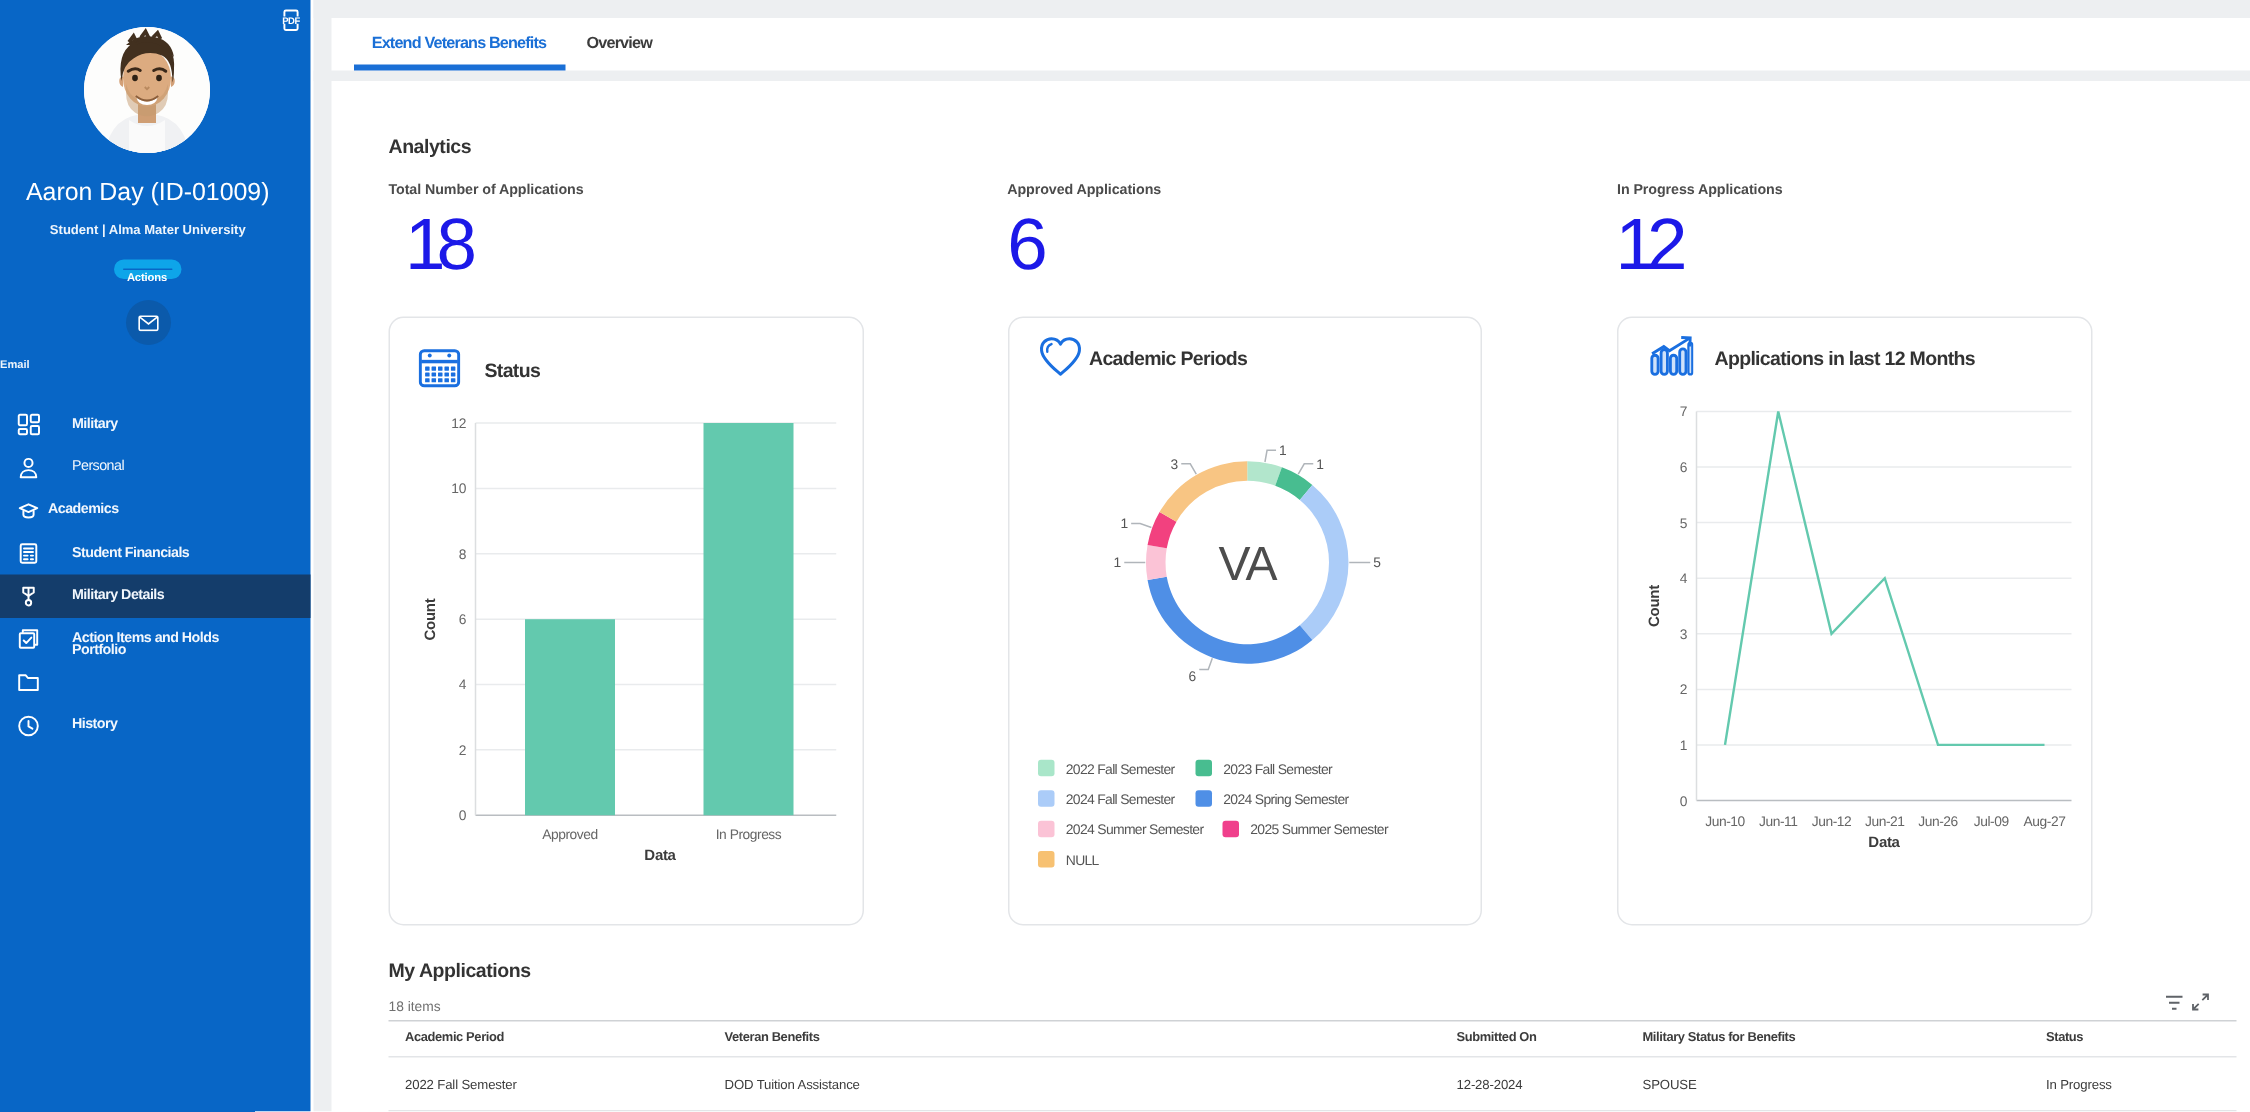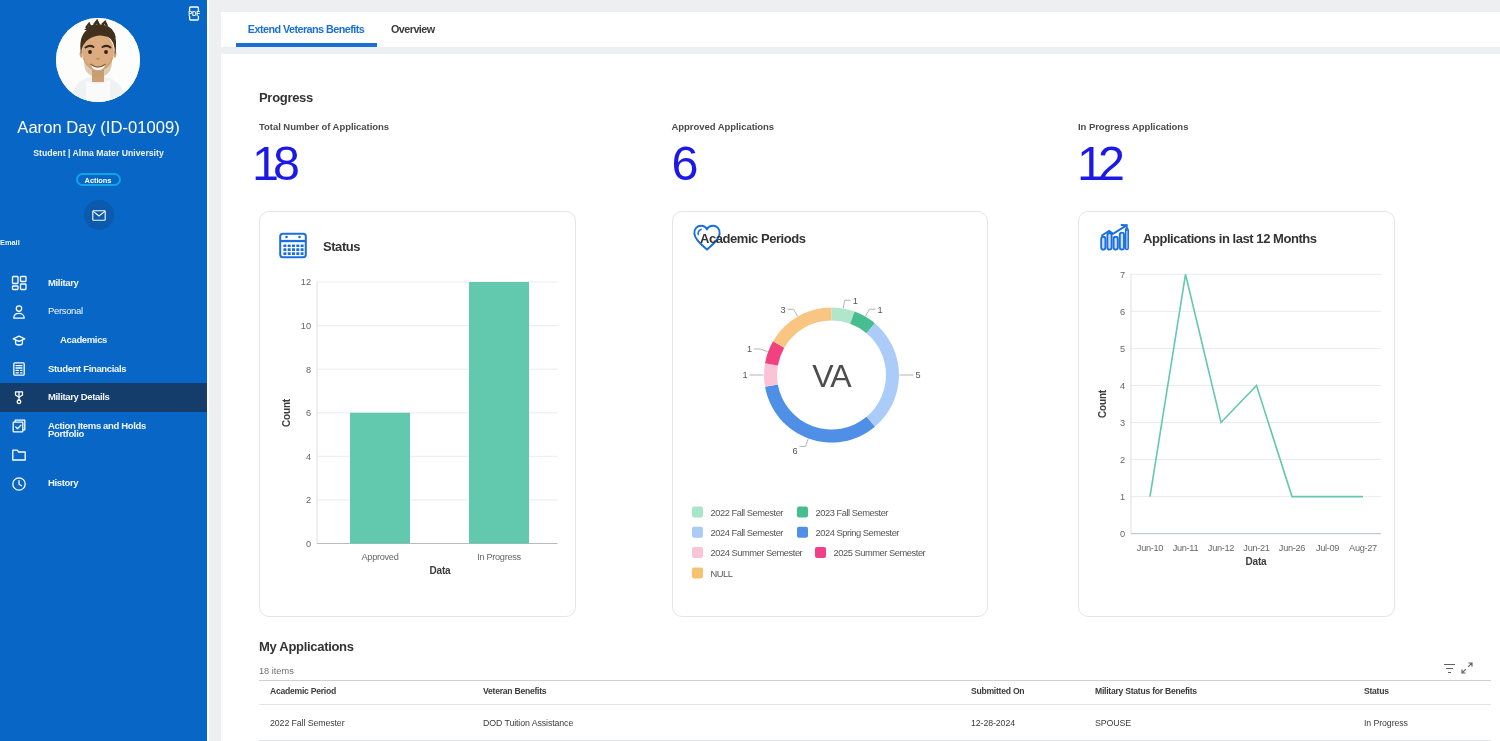--- a/index.html
+++ b/index.html
@@ -6,25 +6,25 @@
 </style></head><body>
 
 <div style="position:absolute;left:209px;top:0;width:1291px;height:11.5px;background:#edeff1"></div>
 <div style="position:absolute;left:209px;top:0;width:12.4px;height:741px;background:#edeff1"></div>
 <div style="position:absolute;left:209px;top:47.3px;width:1291px;height:7px;background:#edeff1"></div>
 
 <div style="position:absolute;left:235.5px;top:11.5px;width:141px;height:41px;text-align:center;line-height:35.8px;font-size:10.8px;font-weight:bold;letter-spacing:-0.55px;color:#1a6fd6">Extend Veterans Benefits</div>
 <div style="position:absolute;left:235.5px;top:43px;width:141px;height:3.8px;background:#1a6fd6"></div>
 <div style="position:absolute;left:391px;top:11.5px;height:35.8px;line-height:35.8px;font-size:10.8px;font-weight:bold;letter-spacing:-0.55px;color:#3c3c3c">Overview</div>
 
-<div style="position:absolute;left:259px;top:89.5px;font-size:13px;font-weight:bold;letter-spacing:-0.3px;color:#333">Progress</div>
+<div style="position:absolute;left:259px;top:89.5px;font-size:13px;font-weight:bold;letter-spacing:-0.3px;color:#333">Analytics</div>
 <div style="position:absolute;left:259px;top:120.5px;font-size:9.5px;font-weight:bold;letter-spacing:-0.05px;color:#4b4b4b">Total Number of Applications</div>
 <div style="position:absolute;left:671.5px;top:120.5px;font-size:9.5px;font-weight:bold;letter-spacing:-0.05px;color:#4b4b4b">Approved Applications</div>
 <div style="position:absolute;left:1078px;top:120.5px;font-size:9.5px;font-weight:bold;letter-spacing:-0.05px;color:#4b4b4b">In Progress Applications</div>
-<div class="bignum" style="left:252px">18</div>
+<div class="bignum" style="left:270px">18</div>
 <div class="bignum" style="left:671.5px">6</div>
 <div class="bignum" style="left:1077px">12</div>
 <style>.bignum { position:absolute; top:139.4px; font-size:48.5px; line-height:48.5px; letter-spacing:-6px; color:#1c19e8; }</style>
 
 <div style="position:absolute;left:259px;top:211px;width:317px;height:406px;border:1px solid #e3e5e8;border-radius:10px;background:#fff"></div>
 <svg style="position:absolute;left:279px;top:232px" width="28" height="27" viewBox="0 0 28 27">
 <rect x="1.2" y="1.8" width="25.6" height="23.4" rx="2.6" fill="none" stroke="#1a6fe0" stroke-width="2"></rect>
 <rect x="1.8" y="7.9" width="24.4" height="2.3" fill="#1a6fe0"></rect>
 <circle cx="7.5" cy="5" r="1.3" fill="#1a6fe0"></circle>
     <circle cx="20.5" cy="5" r="1.3" fill="#1a6fe0"></circle>
@@ -68,21 +68,21 @@
 <text x="121" y="348.5" text-anchor="middle" font-size="9.2" letter-spacing="-0.3" fill="#666">Approved</text>
 <text x="240" y="348.5" text-anchor="middle" font-size="9.2" letter-spacing="-0.3" fill="#666">In Progress</text>
 <text x="181" y="362.5" text-anchor="middle" font-size="10" font-weight="bold" letter-spacing="-0.2" fill="#3c3c3c">Data</text>
 <text x="31" y="202" text-anchor="middle" font-size="10" font-weight="bold" letter-spacing="-0.2" fill="#3c3c3c" transform="rotate(-90 31 202)">Count</text>
 </svg>
 <div style="position:absolute;left:672px;top:211px;width:316px;height:406px;border:1px solid #e3e5e8;border-radius:10px;background:#fff"></div>
 <svg style="position:absolute;left:691px;top:223px" width="32" height="30" viewBox="0 0 32 30" fill="none">
 <path d="M16 26.5 C14 24.5 4.2 17.5 3.4 10.8 C2.8 5.8 6.4 2.8 10 2.8 C12.6 2.8 14.9 4.2 16 6.4 C17.1 4.2 19.4 2.8 22 2.8 C25.6 2.8 29.2 5.8 28.6 10.8 C27.8 17.5 18 24.5 16 26.5 Z" stroke="#1a6fe0" stroke-width="2" stroke-linejoin="round"></path>
 <path d="M7.2 11.5 Q6.6 7.6 10 6.4" stroke="#1a6fe0" stroke-width="1.6" stroke-linecap="round"></path>
   </svg>
-<div class="ct" style="left:700px;top:231px">Academic Periods</div>
+<div class="ct" style="left:726px;top:231px">Academic Periods</div>
 <svg style="position:absolute;left:672px;top:211px" width="316" height="406" font-family="Liberation Sans, sans-serif">
 <path d="M159.50 96.50 A67.5 67.5 0 0 1 182.59 100.57 L178.14 112.79 A54.5 54.5 0 0 0 159.50 109.50 Z" fill="#b2e6cc"></path>
     <path d="M182.59 100.57 A67.5 67.5 0 0 1 202.89 112.29 L194.53 122.25 A54.5 54.5 0 0 0 178.14 112.79 Z" fill="#48bd90"></path>
     <path d="M202.89 112.29 A67.5 67.5 0 0 1 202.89 215.71 L194.53 205.75 A54.5 54.5 0 0 0 194.53 122.25 Z" fill="#abccf8"></path>
     <path d="M202.89 215.71 A67.5 67.5 0 0 1 93.03 175.72 L105.83 173.46 A54.5 54.5 0 0 0 194.53 205.75 Z" fill="#4f8fe6"></path>
     <path d="M93.03 175.72 A67.5 67.5 0 0 1 93.03 152.28 L105.83 154.54 A54.5 54.5 0 0 0 105.83 173.46 Z" fill="#fbc3d6"></path>
     <path d="M93.03 152.28 A67.5 67.5 0 0 1 101.04 130.25 L112.30 136.75 A54.5 54.5 0 0 0 105.83 154.54 Z" fill="#f2417f"></path>
     <path d="M101.04 130.25 A67.5 67.5 0 0 1 159.50 96.50 L159.50 109.50 A54.5 54.5 0 0 0 112.30 136.75 Z" fill="#f8c583"></path>
     <polyline points="171.3,97.0 172.7,89.2 178.7,89.2" fill="none" stroke="#b0b5ba" stroke-width="1"></polyline>
     <text x="180.7" y="92.5" text-anchor="start" font-size="9.2" fill="#555">1</text>
@@ -199,21 +199,21 @@
 <path d="M29.5 29.5 q4.5 -3 8 -0.5" stroke="#3a2819" stroke-width="2" fill="none" stroke-linecap="round"></path>
 <path d="M46.5 29 q4.5 -2.5 8 0.5" stroke="#3a2819" stroke-width="2" fill="none" stroke-linecap="round"></path>
 <ellipse cx="34" cy="34" rx="1.9" ry="2.1" fill="#2e2115"></ellipse>
 <ellipse cx="50" cy="34" rx="1.9" ry="2.1" fill="#2e2115"></ellipse>
 <path d="M40.5 40 L42 41.5 L43.5 40" stroke="#b9895e" stroke-width="1.2" fill="none"></path>
 <path d="M35 47 Q42 52.5 49 47 Q48 52 42 52 Q36 52 35 47 Z" fill="#fff"></path>
 <path d="M34.5 46 Q42 52 49.5 46" stroke="#8c5f3c" stroke-width="1.2" fill="none"></path>
 </svg></div>
 <div style="position:absolute;left:-5px;top:119.5px;width:207px;text-align:center;font-size:16.6px;line-height:16.6px;color:#fff">Aaron Day (ID-01009)</div>
 <div style="position:absolute;left:-5px;top:148.5px;width:207px;text-align:center;font-size:8.7px;line-height:8.7px;font-weight:bold;color:#eef5fc">Student | Alma Mater University</div>
-<div style="position:absolute;left:75.5px;top:172.5px;width:45px;height:13px;border:2px solid #0ea5e9;border-radius:7px;text-align:center;line-height:11.5px;font-size:7.5px;font-weight:bold;letter-spacing:-0.1px;color:#fff">Actions</div>
+<div style="position:absolute;left:75.5px;top:172.5px;width:45px;height:13px;border:6px solid #0ea5e9;border-radius:7px;text-align:center;line-height:11.5px;font-size:7.5px;font-weight:bold;letter-spacing:-0.1px;color:#fff">Actions</div>
 <div style="position:absolute;left:84px;top:200px;width:30px;height:30px;border-radius:50%;background:#0b5aab"></div>
 <svg style="position:absolute;left:92px;top:210px" width="14" height="11" viewBox="0 0 14 11" fill="none" stroke="#fff" stroke-width="1.1">
 <rect x="0.8" y="0.8" width="12.4" height="9.4" rx="0.8"></rect>
     <path d="M1.2 1.4 L7 6 L12.8 1.4"></path>
   </svg>
 <div style="position:absolute;left:0;top:238px;width:207px;text-align:left;font-size:7.4px;font-weight:bold;color:#eef5fc">Email</div>
 <svg style="position:absolute;left:11px;top:274.9px" width="16" height="16" viewBox="0 0 16 16" fill="none" stroke="#fff" stroke-width="1.3" stroke-linecap="round" stroke-linejoin="round">
     <rect x="1.5" y="1.5" width="5.5" height="7" rx="0.8"></rect>
     <rect x="9.5" y="1.5" width="5.5" height="5" rx="0.8"></rect>
     <rect x="1.5" y="11" width="5.5" height="3.5" rx="0.8"></rect>
@@ -222,21 +222,21 @@
 <div style="position:absolute;left:48px;top:268.5px;height:28.7px;line-height:28.7px;font-size:9.5px;font-weight:700;letter-spacing:-0.35px;color:#f2f7fd">Military</div>
 <svg style="position:absolute;left:11px;top:303.6px" width="16" height="16" viewBox="0 0 16 16" fill="none" stroke="#fff" stroke-width="1.3" stroke-linecap="round" stroke-linejoin="round">
     <circle cx="8" cy="4.6" r="2.7"></circle>
     <path d="M2.8 14.2 c0-3 2.3-4.8 5.2-4.8 s5.2 1.8 5.2 4.8 z"></path>
   </svg>
 <div style="position:absolute;left:48px;top:297.2px;height:28.7px;line-height:28.7px;font-size:9.5px;font-weight:400;letter-spacing:-0.35px;color:#f2f7fd">Personal</div>
 <svg style="position:absolute;left:11px;top:332.3px" width="16" height="16" viewBox="0 0 16 16" fill="none" stroke="#fff" stroke-width="1.3" stroke-linecap="round" stroke-linejoin="round">
     <path d="M2.2 6.8 L8 4.2 L13.8 6.8 L8 9.4 Z"></path>
     <path d="M4.6 8.6 V11.2 C4.6 12.2 6.1 13 8 13 C9.9 13 11.4 12.2 11.4 11.2 V8.6"></path>
   </svg>
-<div style="position:absolute;left:60px;top:325.9px;height:28.7px;line-height:28.7px;font-size:9.5px;font-weight:700;letter-spacing:-0.35px;color:#f2f7fd">Academics</div>
+<div style="position:absolute;left:32px;top:325.9px;height:28.7px;line-height:28.7px;font-size:9.5px;font-weight:700;letter-spacing:-0.35px;color:#f2f7fd">Academics</div>
 <svg style="position:absolute;left:11px;top:361.0px" width="16" height="16" viewBox="0 0 16 16" fill="none" stroke="#fff" stroke-width="1.3" stroke-linecap="round" stroke-linejoin="round">
     <rect x="2.8" y="1.8" width="10.4" height="12.4" rx="1"></rect>
     <path d="M5 4.6 h6 M5 7 h6 M5 9.4 h2.4 M5 11.8 h2.4 M9.6 9.4 h1.4 M9.6 11.8 h1.4"></path>
   </svg>
 <div style="position:absolute;left:48px;top:354.6px;height:28.7px;line-height:28.7px;font-size:9.5px;font-weight:700;letter-spacing:-0.35px;color:#f2f7fd">Student Financials</div>
 <div style="position:absolute;left:0;top:383.3px;width:207px;height:28.7px;background:#143d6b"></div>
 <svg style="position:absolute;left:11px;top:389.7px" width="16" height="16" viewBox="0 0 16 16" fill="none" stroke="#fff" stroke-width="1.3" stroke-linecap="round" stroke-linejoin="round">
     <path d="M4.5 1.8 h7 V5 L8 7.2 L4.5 5 Z"></path>
     <path d="M8 2 V10"></path>
     <circle cx="8" cy="11.8" r="1.8"></circle>

